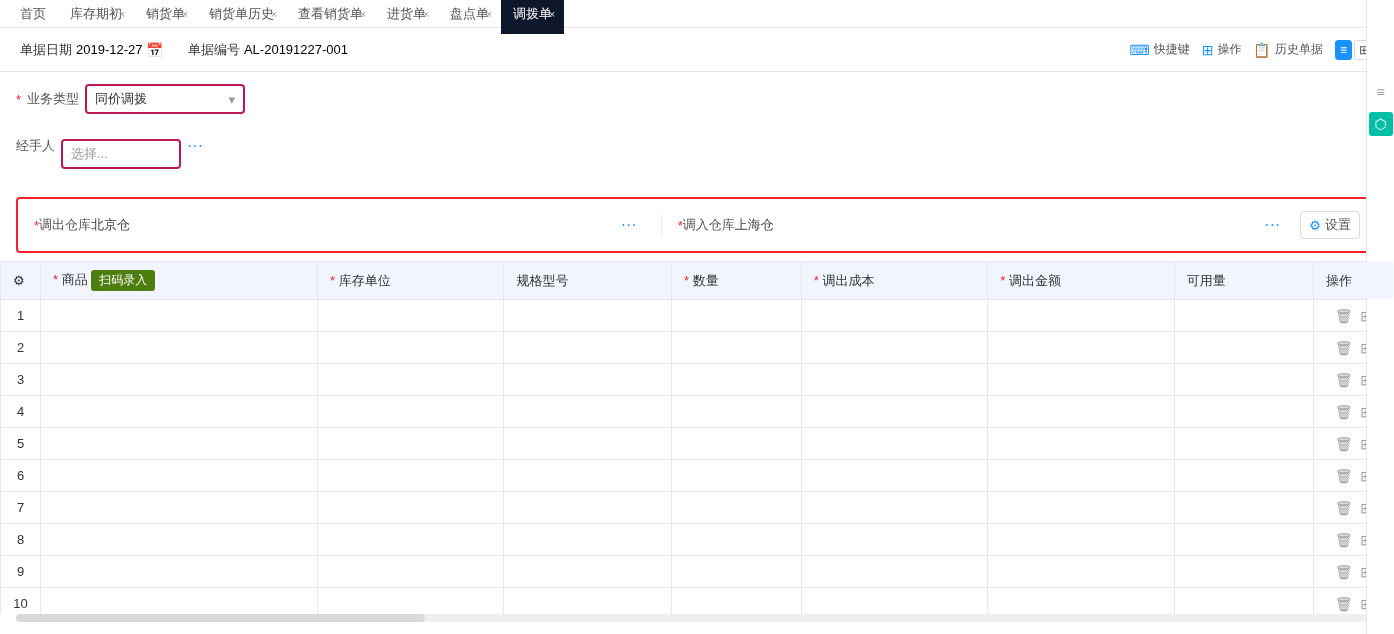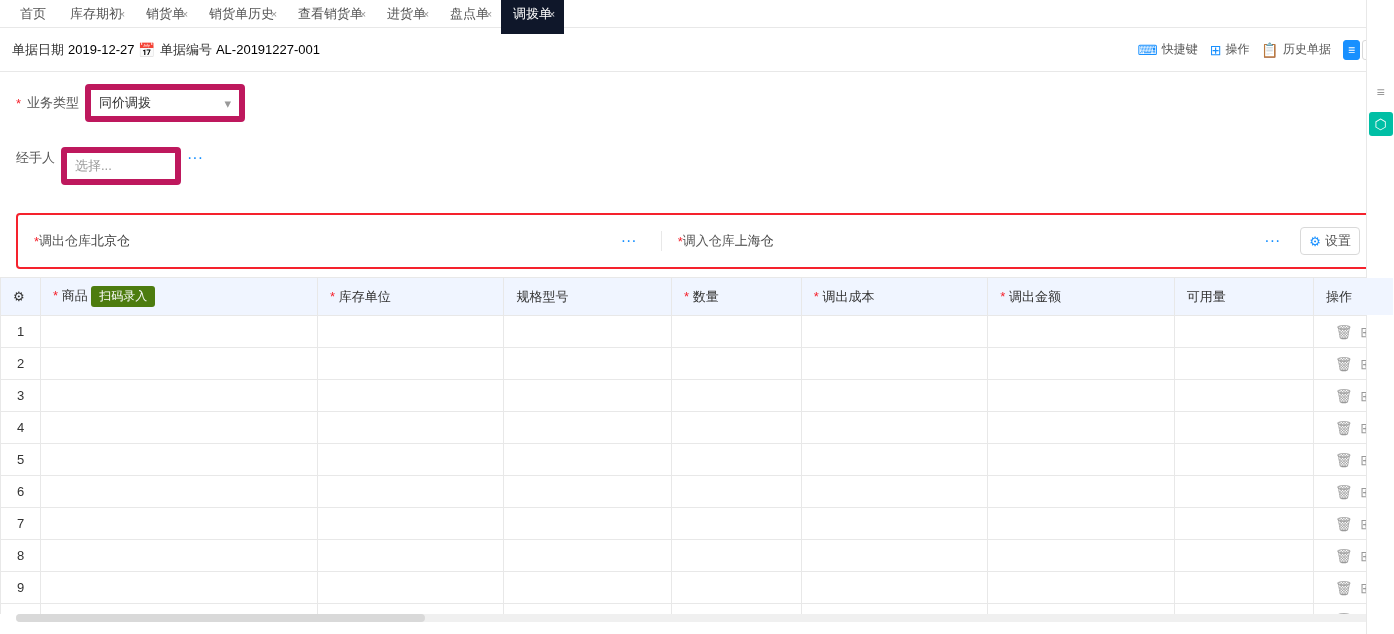--- a/index.html
+++ b/index.html
@@ -16,43 +16,43 @@
     }
     .tab-item .close-icon { margin-left: 6px; color: #999; font-size: 11px; cursor: pointer; }
     .tab-item.active {
       background: #0f172a; color: #fff; border-radius: 4px 4px 0 0;
     }
     .tab-item.active .close-icon { color: rgba(255,255,255,0.8); }
     .tab-close-btn { position: absolute; right: 4px; top: 50%; transform: translateY(-50%); width: 16px; height: 16px; display: flex; align-items: center; justify-content: center; border-radius: 50%; cursor: pointer; font-size: 11px; }
 
     
     .toolbar {
-      display: flex; align-items: center; height: 44px; padding: 0 12px; border-bottom: 1px solid #e8e8e8;
-      background: #fff; gap: 4px;
+      display: flex; align-items: center; height: 44px; padding: 0 20px; border-bottom: 1px solid #e8e8e8;
+      background: #fff; gap: 24px;
     }
     .toolbar-item { display: flex; align-items: center; gap: 4px; color: #555; }
     .toolbar-label { color: #333; font-size: 13px; }
     .toolbar-value { color: #000000; font-size: 13px; }
     .toolbar-icon { color: #1890ff; font-size: 14px; cursor: pointer; }
     .toolbar-right { margin-left: auto; display: flex; align-items: center; gap: 12px; }
     .toolbar-right-item { display: flex; align-items: center; gap: 4px; color: #555; cursor: pointer; font-size: 12px; }
     .toolbar-right-icon { color: #1890ff; font-size: 14px; }
     .toolbar-btn-group { display: flex; gap: 2px; }
     .toolbar-btn { padding: 2px 4px; border: 1px solid #d9d9d9; border-radius: 3px; cursor: pointer; font-size: 12px; color: #555; background: #fff; }
     .toolbar-btn.active { background: #1890ff; color: #fff; border-color: #1890ff; }
 
     
     .form-area {
       padding: 12px 16px; background: #fff;
     }
     .form-row { display: flex; align-items: center; gap: 16px; margin-bottom: 8px; }
     .form-field { display: flex; align-items: center; gap: 6px; }
     .form-label { color: #555; }
     .required-star { color: #f5222d; }
-    .form-select { display: flex; align-items: center; gap: 4px; border: 6px solid #be185d; border-radius: 4px; padding: 4px 8px; min-width: 160px; cursor: pointer; background: #fff; }
+    .form-select { display: flex; align-items: center; gap: 4px; border: 2px solid #be185d; border-radius: 4px; padding: 4px 8px; min-width: 160px; cursor: pointer; background: #fff; }
     .form-select-val { flex: 1; }
     .form-select-arrow { color: #999; }
     .form-more { color: #1890ff; cursor: pointer; font-size: 16px; }
 
     
     .warehouse-section {
       border: 2px solid #f5222d; border-radius: 4px; padding: 12px 16px; margin: 8px 16px;
       display: flex; align-items: center; gap: 0;
     }
     .warehouse-field { display: flex; align-items: center; flex: 1; }

